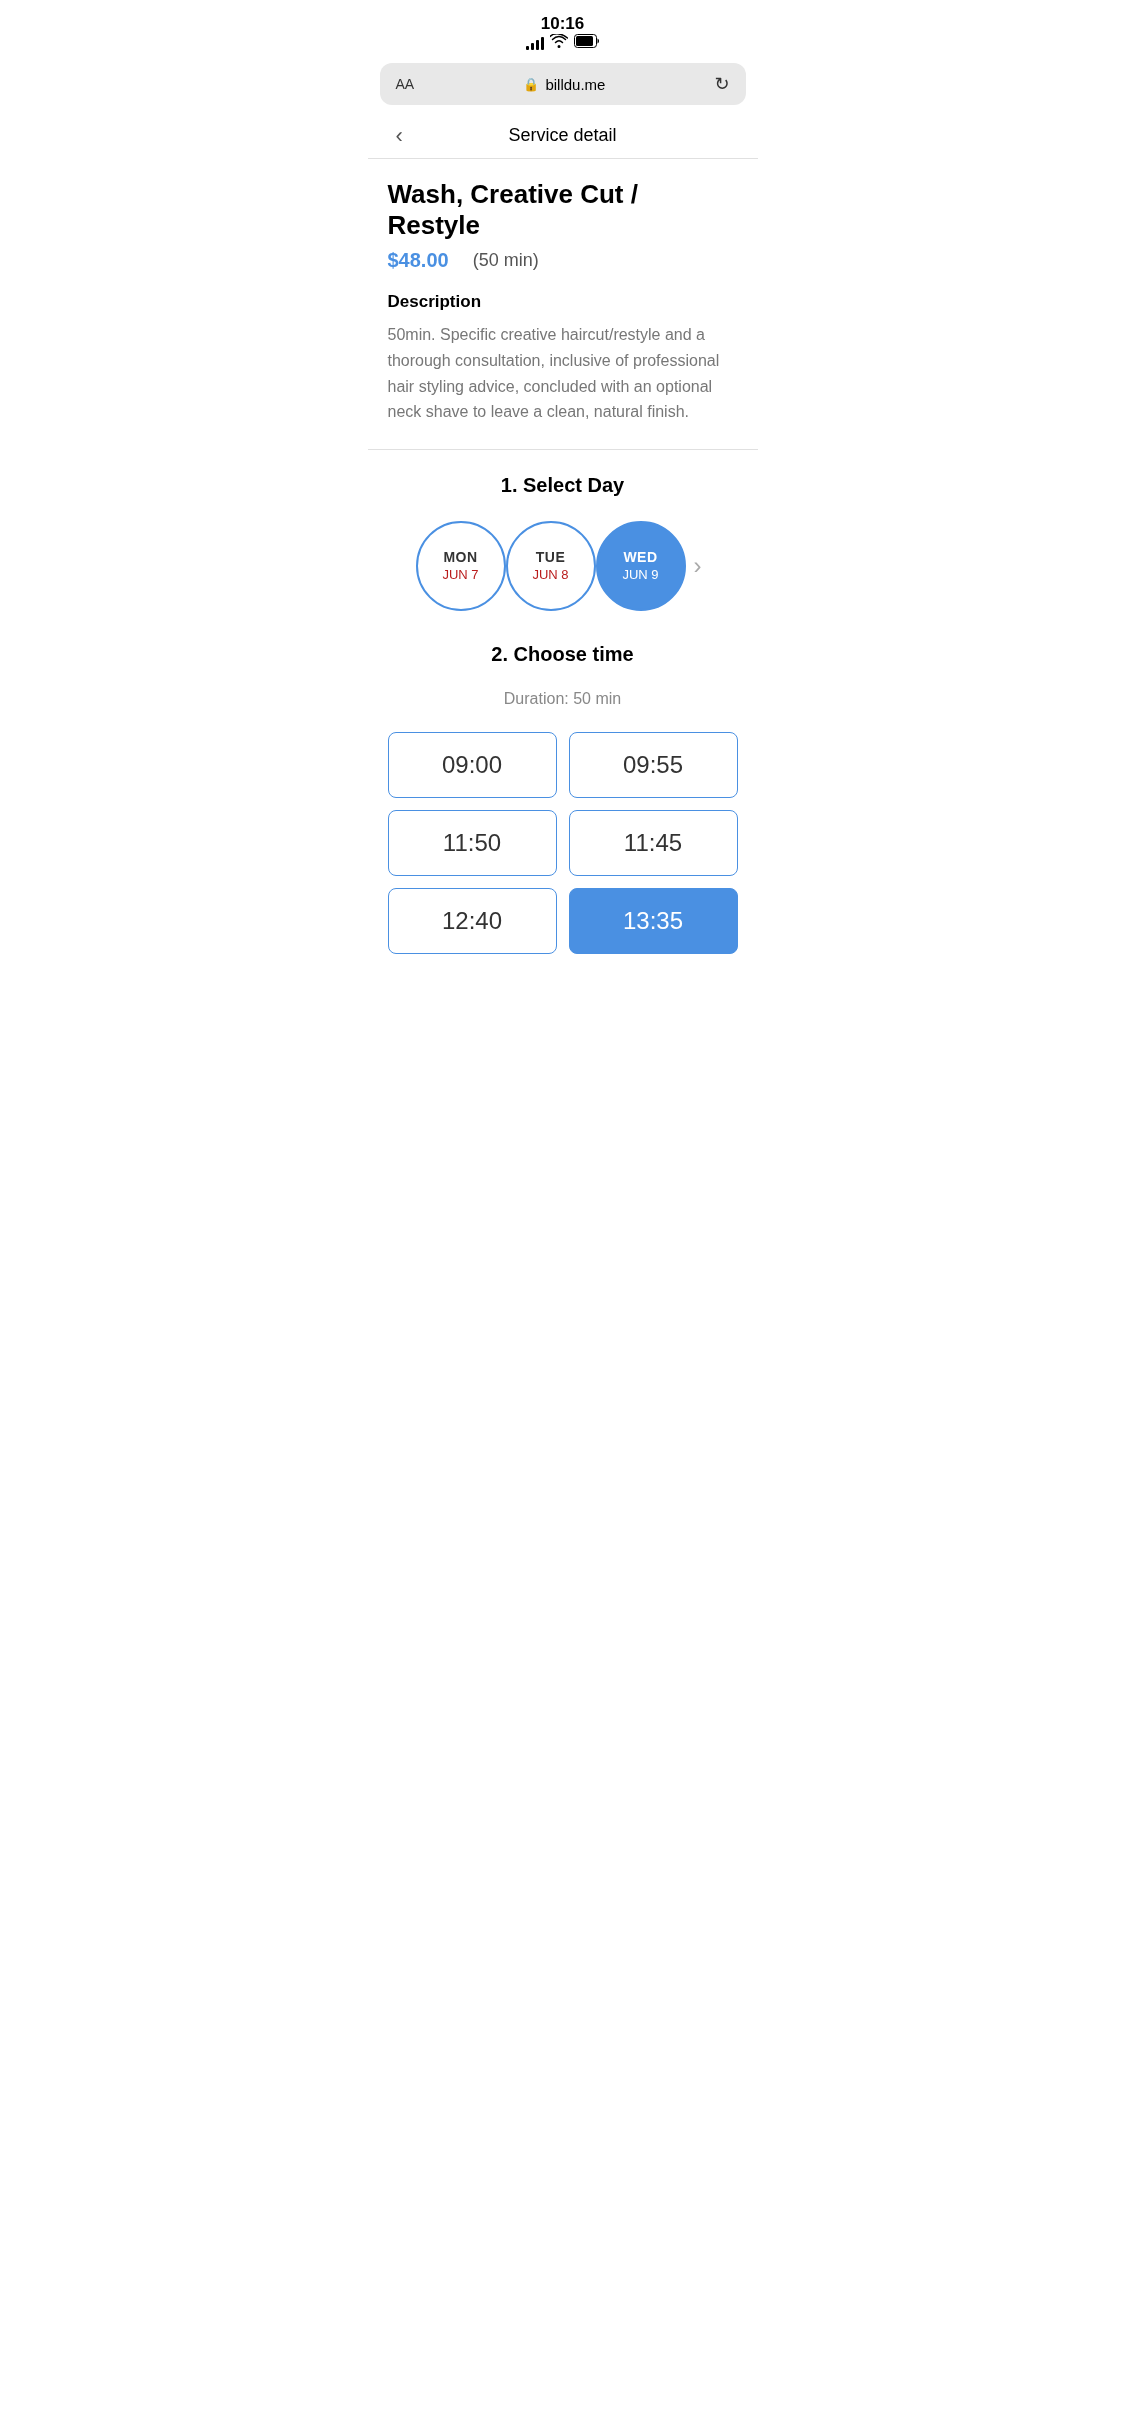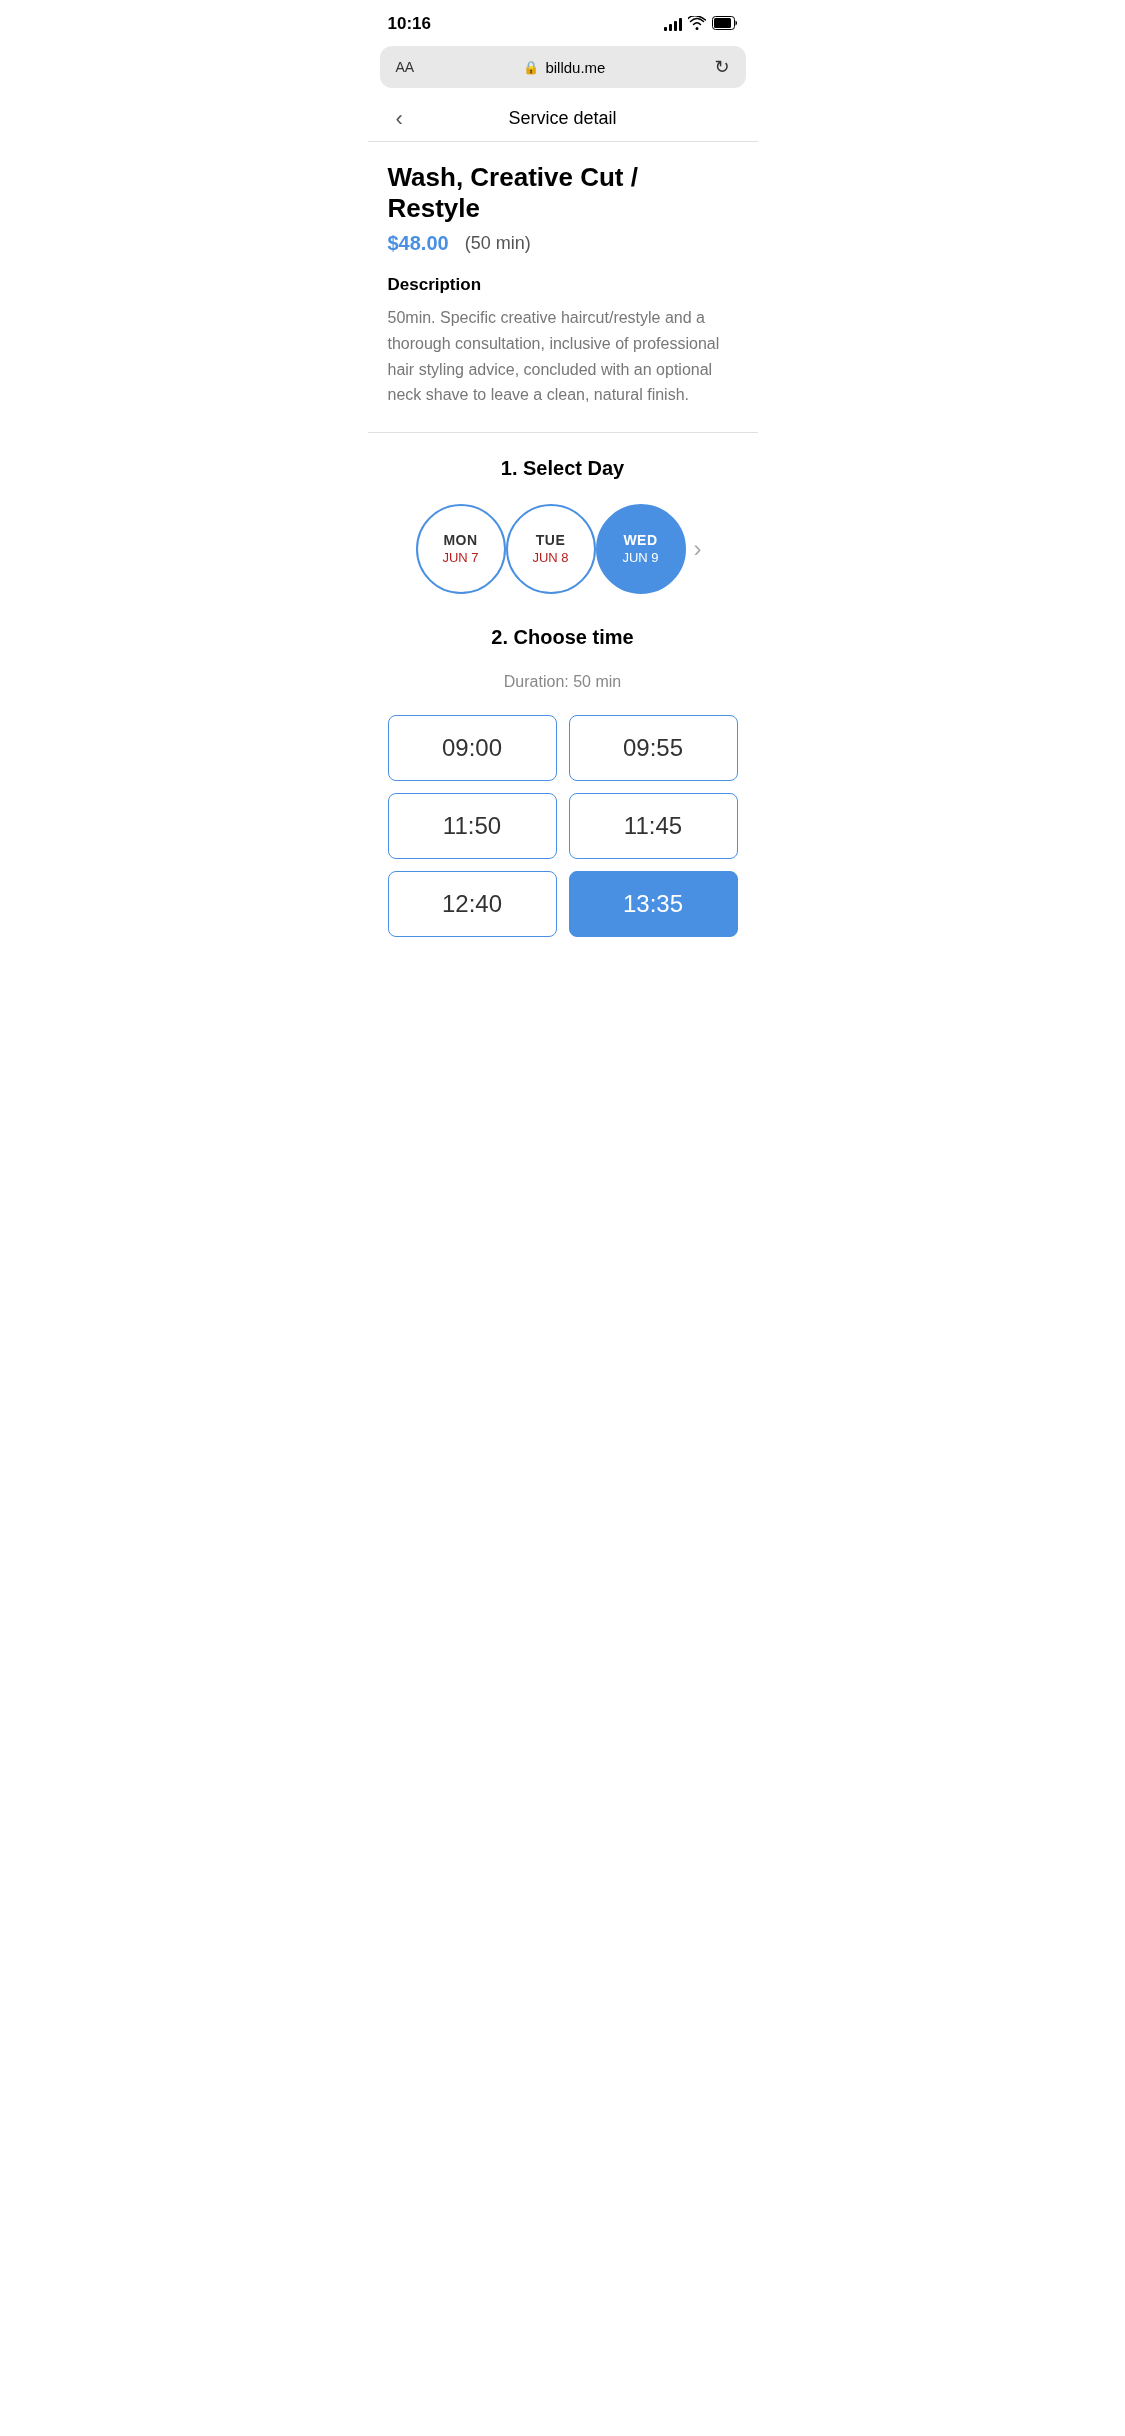--- a/index.html
+++ b/index.html
@@ -17,20 +17,21 @@
       min-height: 100vh;
     }
 
     
     .status-bar {
       display: flex;
       justify-content: space-between;
       align-items: center;
       padding: 14px 20px 8px 20px;
       background: #fff;
+      flex-direction: column;
     }
 
     .status-time {
       font-size: 17px;
       font-weight: 600;
       color: #000;
     }
 
     .status-icons {
       display: flex;
@@ -126,21 +127,21 @@
       font-size: 26px;
       font-weight: 700;
       color: #000;
       line-height: 1.2;
       margin-bottom: 8px;
     }
 
     .service-price-row {
       display: flex;
       align-items: center;
-      gap: 16px;
+      gap: 24px;
       margin-bottom: 20px;
     }
 
     .service-price {
       font-size: 20px;
       font-weight: 600;
       color: #4a90e2;
     }
 
     .service-duration {

